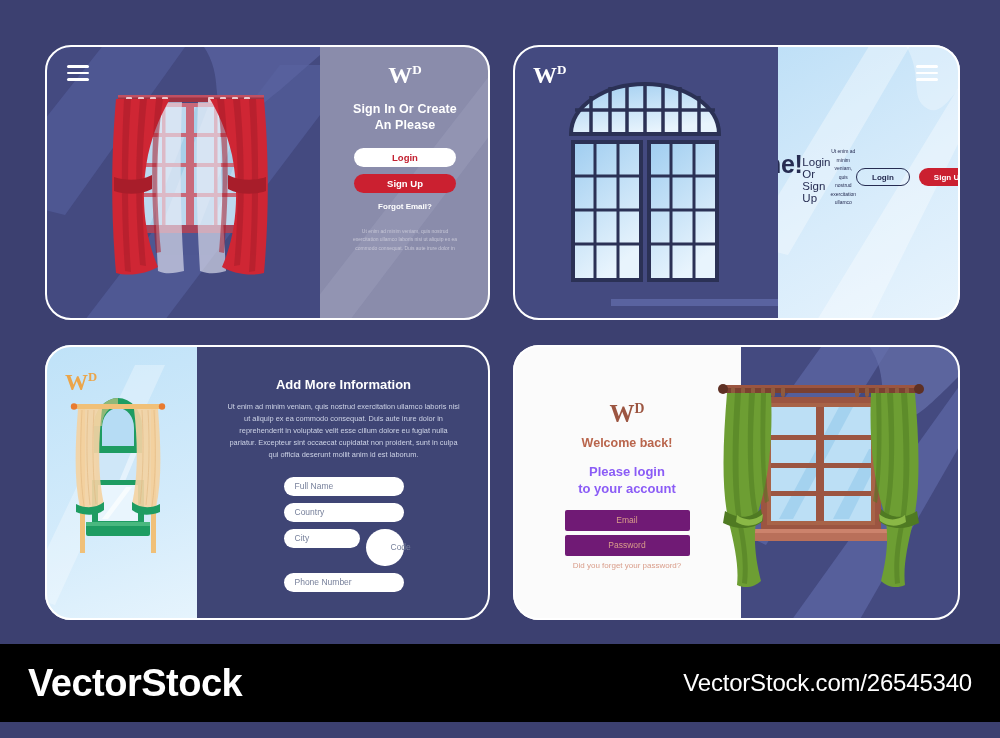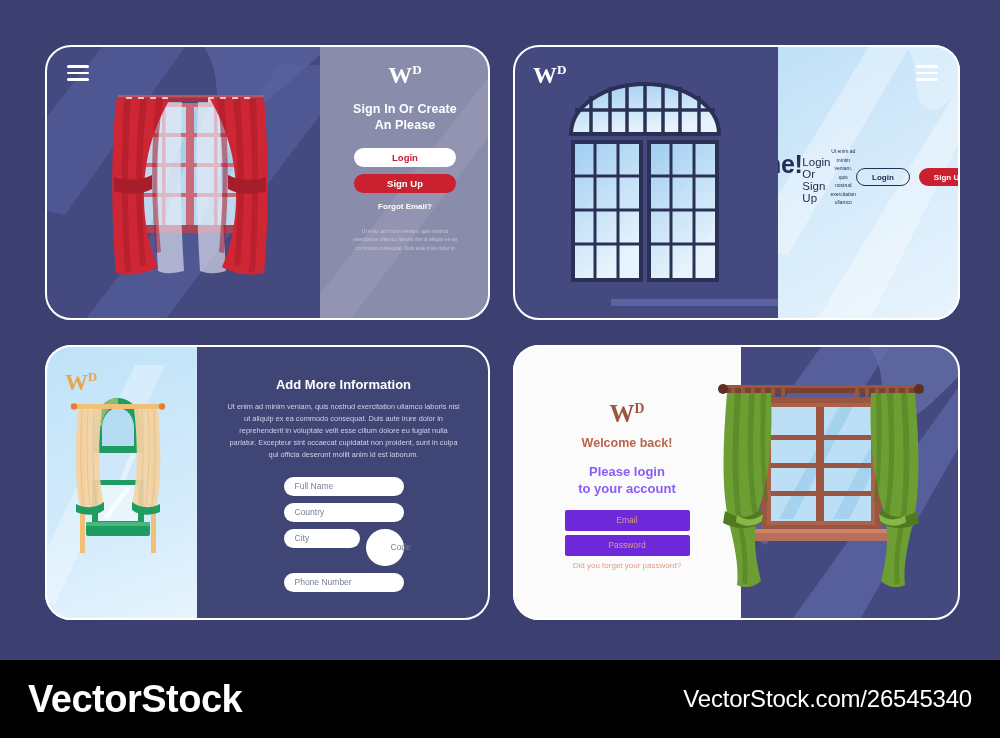--- a/index.html
+++ b/index.html
@@ -94,26 +94,26 @@
 
   
   #panel4 { left: 513px; top: 345px; width: 447px; height: 275px; }
   #panel4-border { left: 513px; top: 345px; width: 447px; height: 275px; }
   .p4-left { width: 228px; background: #fbfbfb; }
   .p4-right { width: 219px; background: #444a80; }
   .p4-left-inner { position: relative; z-index: 10; height: 100%; display: flex; flex-direction: column; align-items: center; justify-content: center; padding-top: 6px; }
   .p4-logo { font-size: 25px; color: #9c5541; margin-bottom: 10px; }
   .p4-welcome { font-size: 12.5px; font-weight: 700; color: #b9654c; margin-bottom: 14px; }
   .p4-please { font-size: 13px; font-weight: 700; color: #8b5cf6; text-align: center; line-height: 1.28; margin-bottom: 12px; }
-  .p4-field { width: 125px; height: 21px; justify-content: center; border-radius: 2px; background: #6d28d9; color: #d99d8a; font-size: 8.5px; margin-bottom: 4px; }
+  .p4-field { width: 125px; height: 21px; justify-content: center; border-radius: 2px; background: #701a75; color: #d99d8a; font-size: 8.5px; margin-bottom: 4px; }
   .p4-forgot { font-size: 8px; color: #d99d8a; cursor: pointer; margin-top: 1px; }
 
   
   .watermark {
-    position: absolute; left: 0; bottom: 0; width: 1000px; height: 78px;
+    position: absolute; left: 0; bottom: 16px; width: 1000px; height: 78px;
     background: #000; display: flex; align-items: center;
     justify-content: space-between; padding: 0 28px;
   }
   .wm-brand { color: #fff; font-size: 38px; font-weight: 700; letter-spacing: -.5px; }
   .wm-url { color: #fff; font-size: 24px; letter-spacing: -.2px; }
 
   svg { display: block; }
 </style>
 </head>
 <body>

